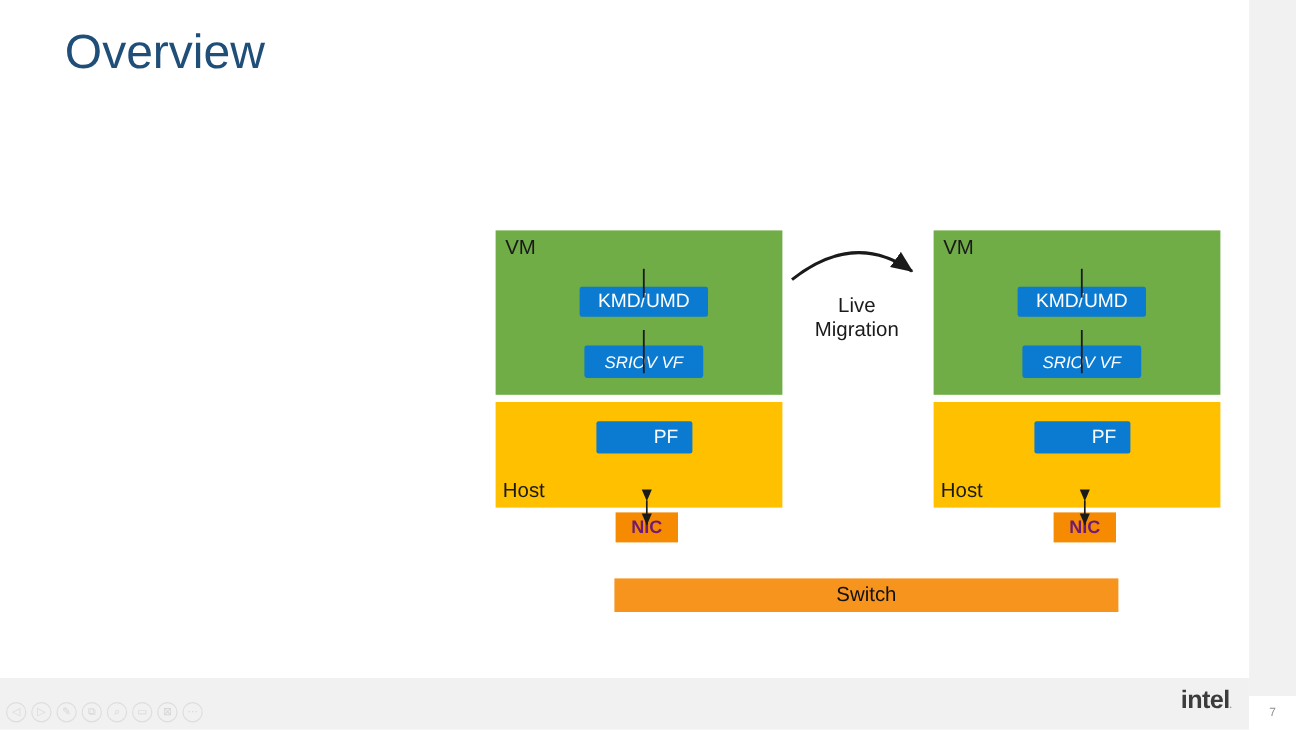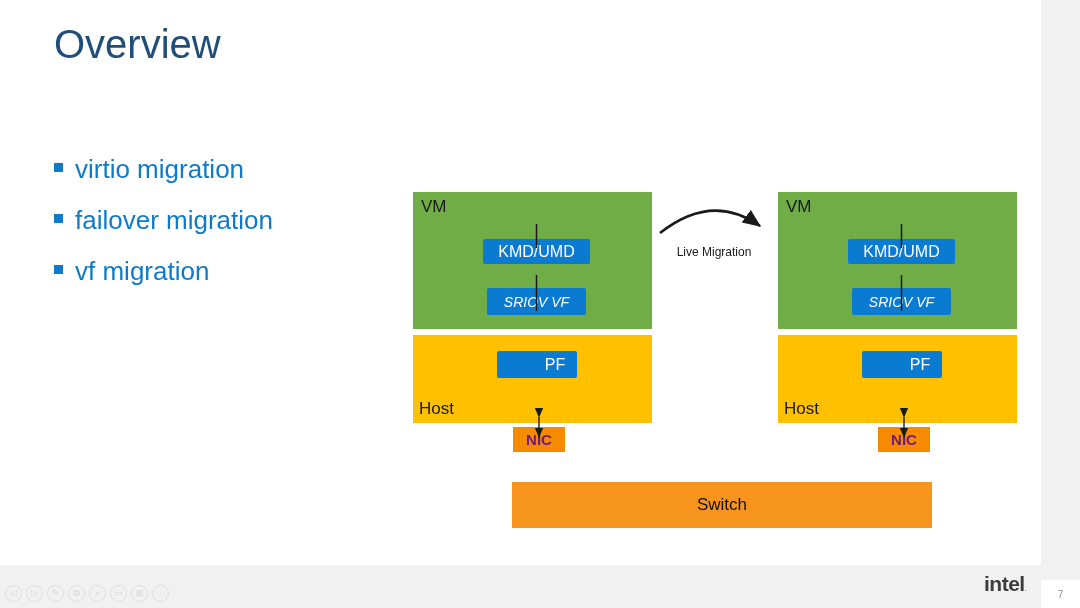--- a/index.html
+++ b/index.html
@@ -34,44 +34,30 @@
   .host{background:var(--yellow);color:#1a1a1a;font-size:17px;}
   .host .host-label{position:absolute;left:6px;bottom:4px;}
   .chip{background:var(--blue);color:#ffffff;display:flex;align-items:center;justify-content:center;border-radius:2px;}
   .kmd{font-size:16px;}
   .sriov{font-size:14px;font-style:italic;}
   .pf{font-size:16px;padding-left:36px;}
   .nic{background:var(--orange-nic);color:#701a75;display:flex;align-items:center;justify-content:center;
     font-size:15px;font-weight:bold;}
   .switch{background:var(--orange-switch);color:#111;display:flex;align-items:center;justify-content:center;
     font-size:17px;}
-  .lm-label{position:absolute;left:664px;top:245px;width:100px;text-align:center;font-size:12px;color:#1a1a1a;}
+  .lm-label{position:absolute;left:664px;top:245px;width:100px;text-align:center;font-size:17px;color:#1a1a1a;}
   svg.overlay{position:absolute;left:0;top:0;width:1080px;height:608px;pointer-events:none;}
 </style>
 </head>
 <body style="--panel-gray: #f1f1f2; --title-blue: #1f4e79; --bullet-blue: #0d7bc9; --green: #70ad47; --yellow: #ffc000; --blue: #0b7ad1; --orange-nic: #f68a00; --orange-switch: #f7941e;">
 
 <div class="stage">
 
   <div class="slide-title">Overview</div>
 
-  <div class="bullets">
-    <div class="bullet-row">
-      <span class="bullet-sq"></span>
-      <span>virtio migration</span>
-    </div>
-    <div class="bullet-row">
-      <span class="bullet-sq"></span>
-      <span>failover migration</span>
-    </div>
-    <div class="bullet-row">
-      <span class="bullet-sq"></span>
-      <span>vf migration</span>
-    </div>
-  </div>
 
   <div class="box vm" style="left:413px;top:152px;width:239px;height:137px;">
     <span>VM</span>
   </div>
   <div class="box chip kmd" style="left:483px;top:199px;width:107px;height:25px;">
     <span>KMD/UMD</span>
   </div>
   <div class="box chip sriov" style="left:487px;top:248px;width:99px;height:27px;">
     <span>SRIOV VF</span>
   </div>
@@ -97,21 +83,21 @@
   <div class="box host" style="left:778px;top:295px;width:239px;height:88px;">
     <span class="host-label">Host</span>
   </div>
   <div class="box chip pf" style="left:862px;top:311px;width:80px;height:27px;">
     <span>PF</span>
   </div>
   <div class="box nic" style="left:878px;top:387px;width:52px;height:25px;">
     <span>NIC</span>
   </div>
 
-  <div class="box switch" style="left:512px;top:442px;width:420px;height:46px;">
+  <div class="box switch" style="left:512px;top:442px;width:420px;height:28px;">
     <span>Switch</span>
   </div>
 
   <svg class="overlay" viewBox="0 0 1080 608" xmlns="http://www.w3.org/2000/svg">
     <defs>
       <marker id="arr" markerWidth="8" markerHeight="7" refX="6.5" refY="3" orient="auto" markerUnits="strokeWidth">
         <path d="M0,0 L7,3 L0,6 z" fill="#1a1a1a"></path>
       </marker>
     </defs>
 

